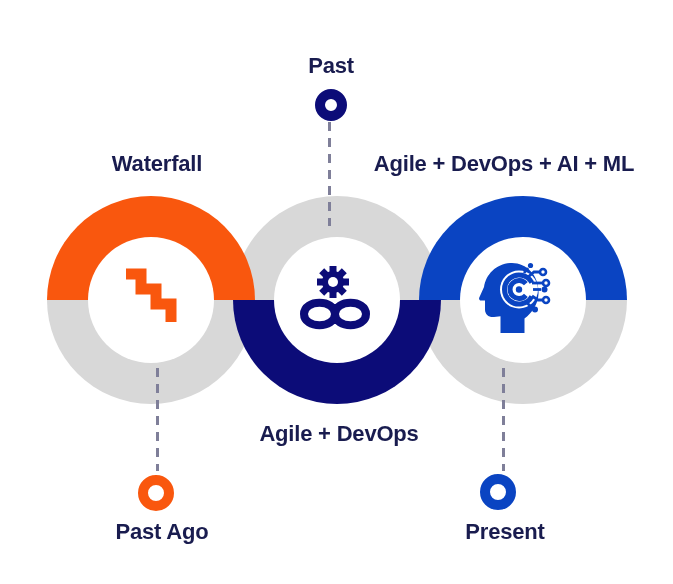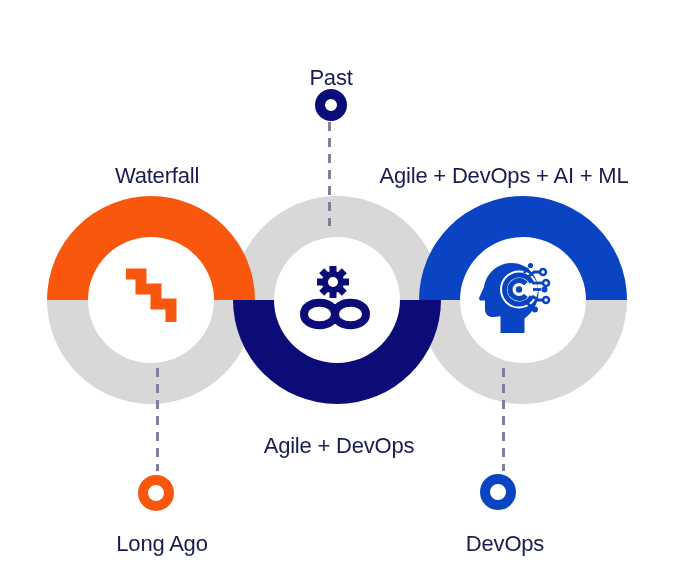--- a/index.html
+++ b/index.html
@@ -34,23 +34,23 @@
   #conn-top{left:328px;top:122px;height:104px;}
   #conn-left{left:156px;top:368px;height:103px;}
   #conn-right{left:502px;top:368px;height:103px;}
   
   .marker{position:absolute;border-radius:50%;background:#fff;box-sizing:border-box;
           border:10px solid;z-index:5;}
   #marker-past{left:315px;top:89px;width:32px;height:32px;border-color:var(--navy);}
   #marker-long-ago{left:138px;top:475px;width:36px;height:36px;border-color:var(--orange);}
   #marker-present{left:480px;top:474px;width:36px;height:36px;border-color:var(--blue);}
   
-  .label{position:absolute;transform:translateX(-50%);font-weight:400;
+  .label{position:absolute;transform:translateX(-50%);font-weight:700;
          color:var(--text);font-size:22px;line-height:1;white-space:nowrap;
-         letter-spacing:-0.2px;z-index:6;margin-top:12px;}
+         letter-spacing:-0.2px;z-index:6;}
   #label-waterfall{left:157px;top:153px;text-align:right;}
   #label-agile-ml{left:504px;top:153px;}
   #label-agile{left:339px;top:423px;}
   #label-past{left:331px;top:55px;}
   #label-long-ago{left:162px;top:521px;}
   #label-present{left:505px;top:521px;}
 </style>
 </head>
 <body>
 
@@ -122,16 +122,16 @@
   <div class="connector" id="conn-right"></div>
 
   <div class="marker" id="marker-past"></div>
   <div class="marker" id="marker-long-ago"></div>
   <div class="marker" id="marker-present"></div>
 
   <div class="label" id="label-past">Past</div>
   <div class="label" id="label-waterfall">Waterfall</div>
   <div class="label" id="label-agile">Agile + DevOps</div>
   <div class="label" id="label-agile-ml">Agile + DevOps + AI + ML</div>
-  <div class="label" id="label-long-ago">Long Ago</div>
-  <div class="label" id="label-present">DevOps</div>
+  <div class="label" id="label-long-ago">Past Ago</div>
+  <div class="label" id="label-present">Present</div>
 
 </div>
 
 </body></html>

